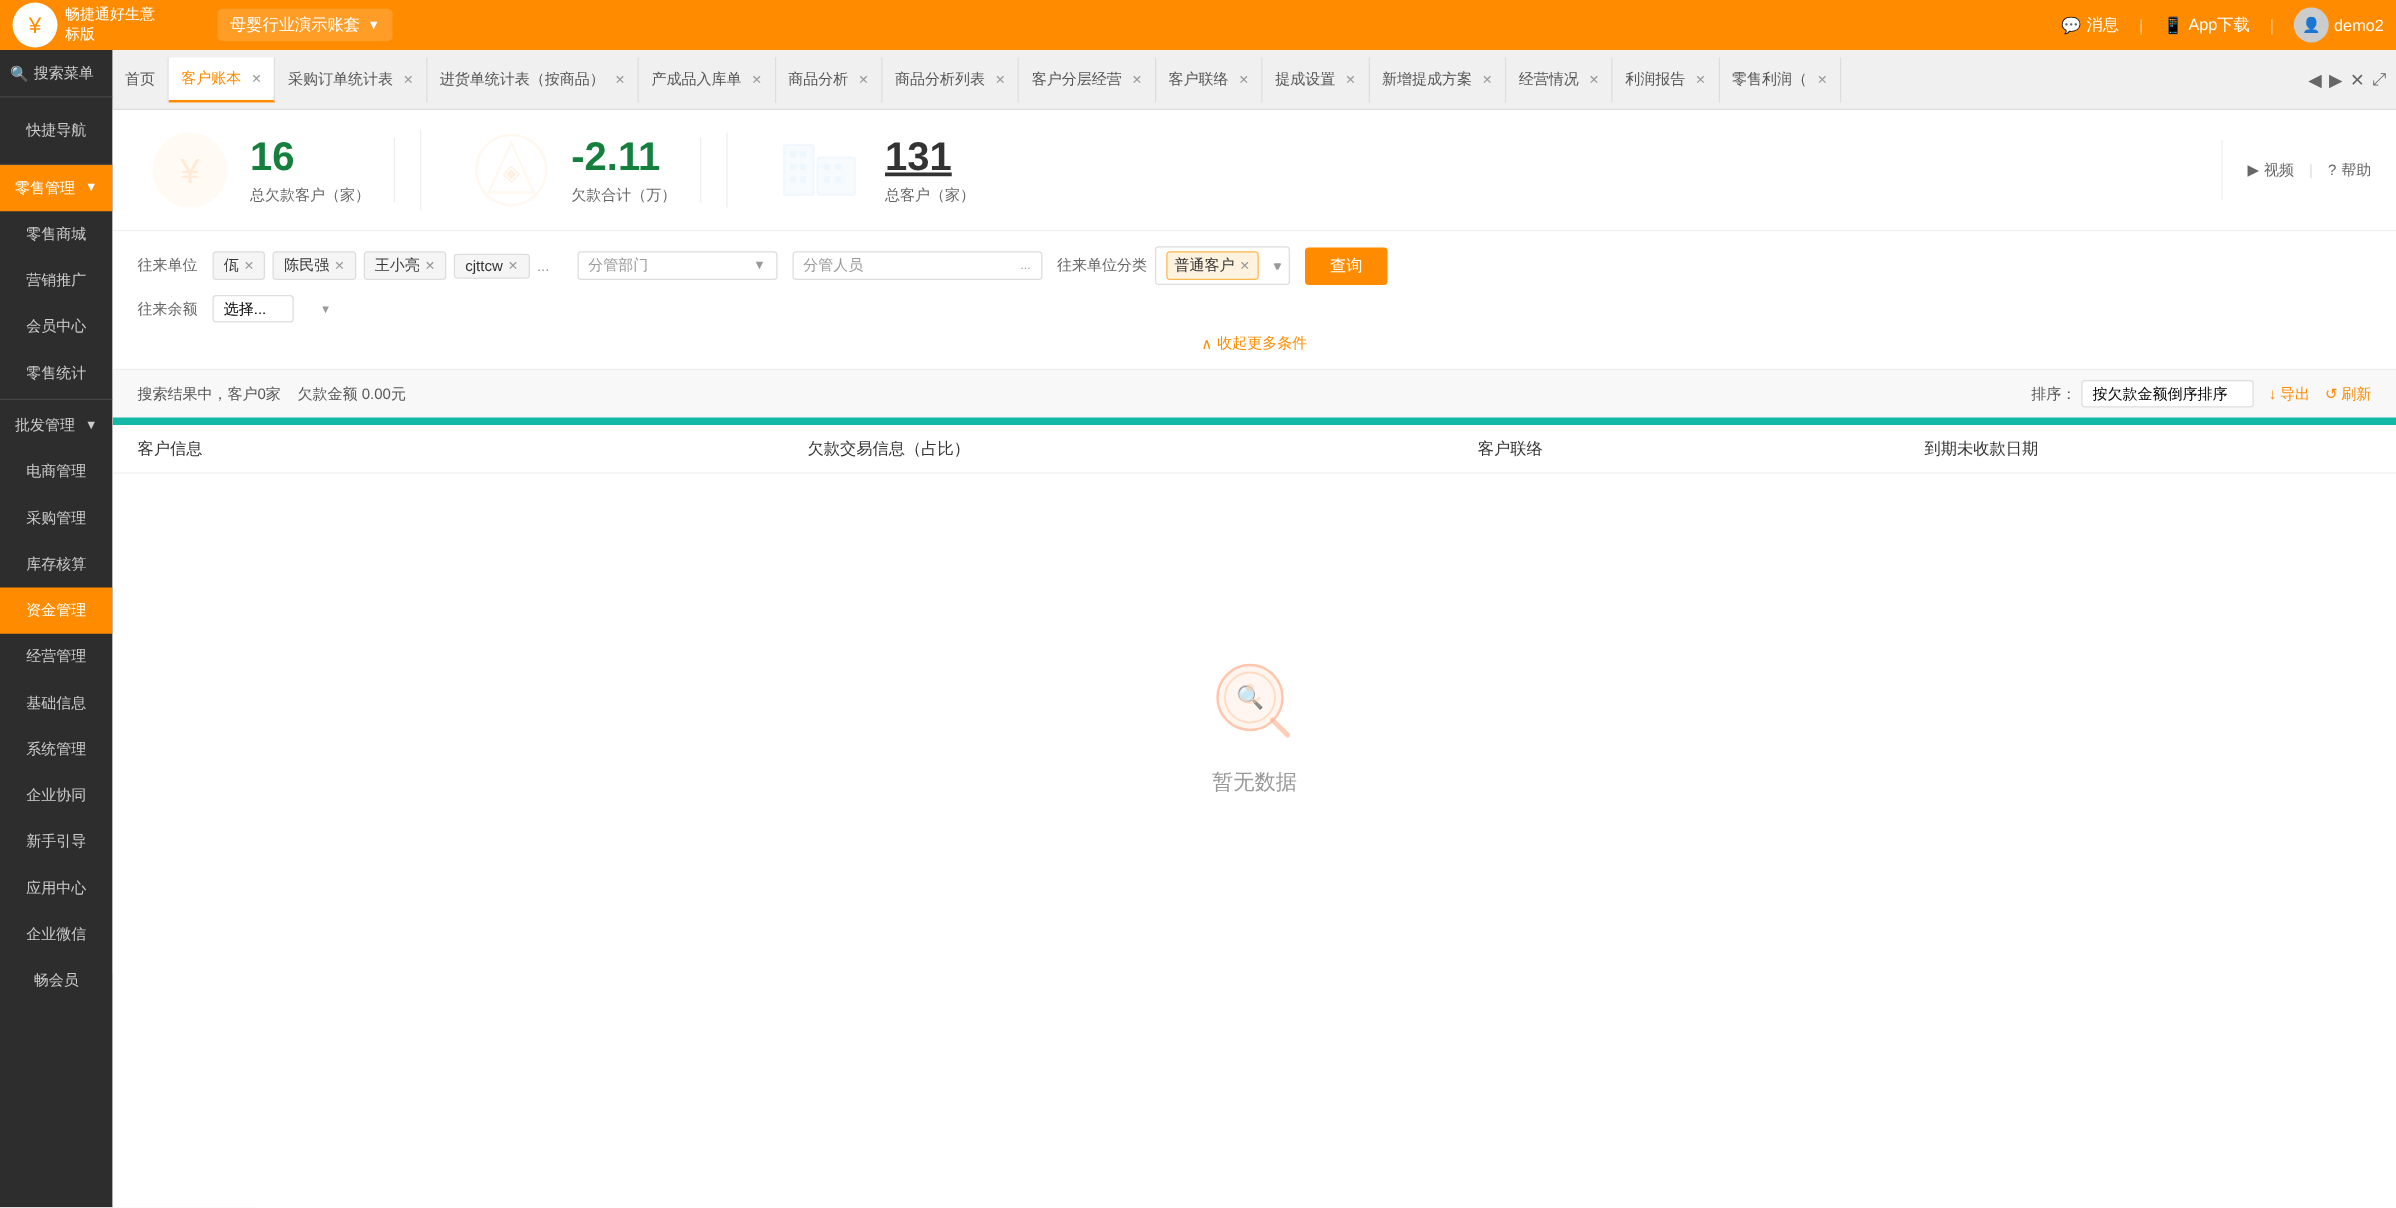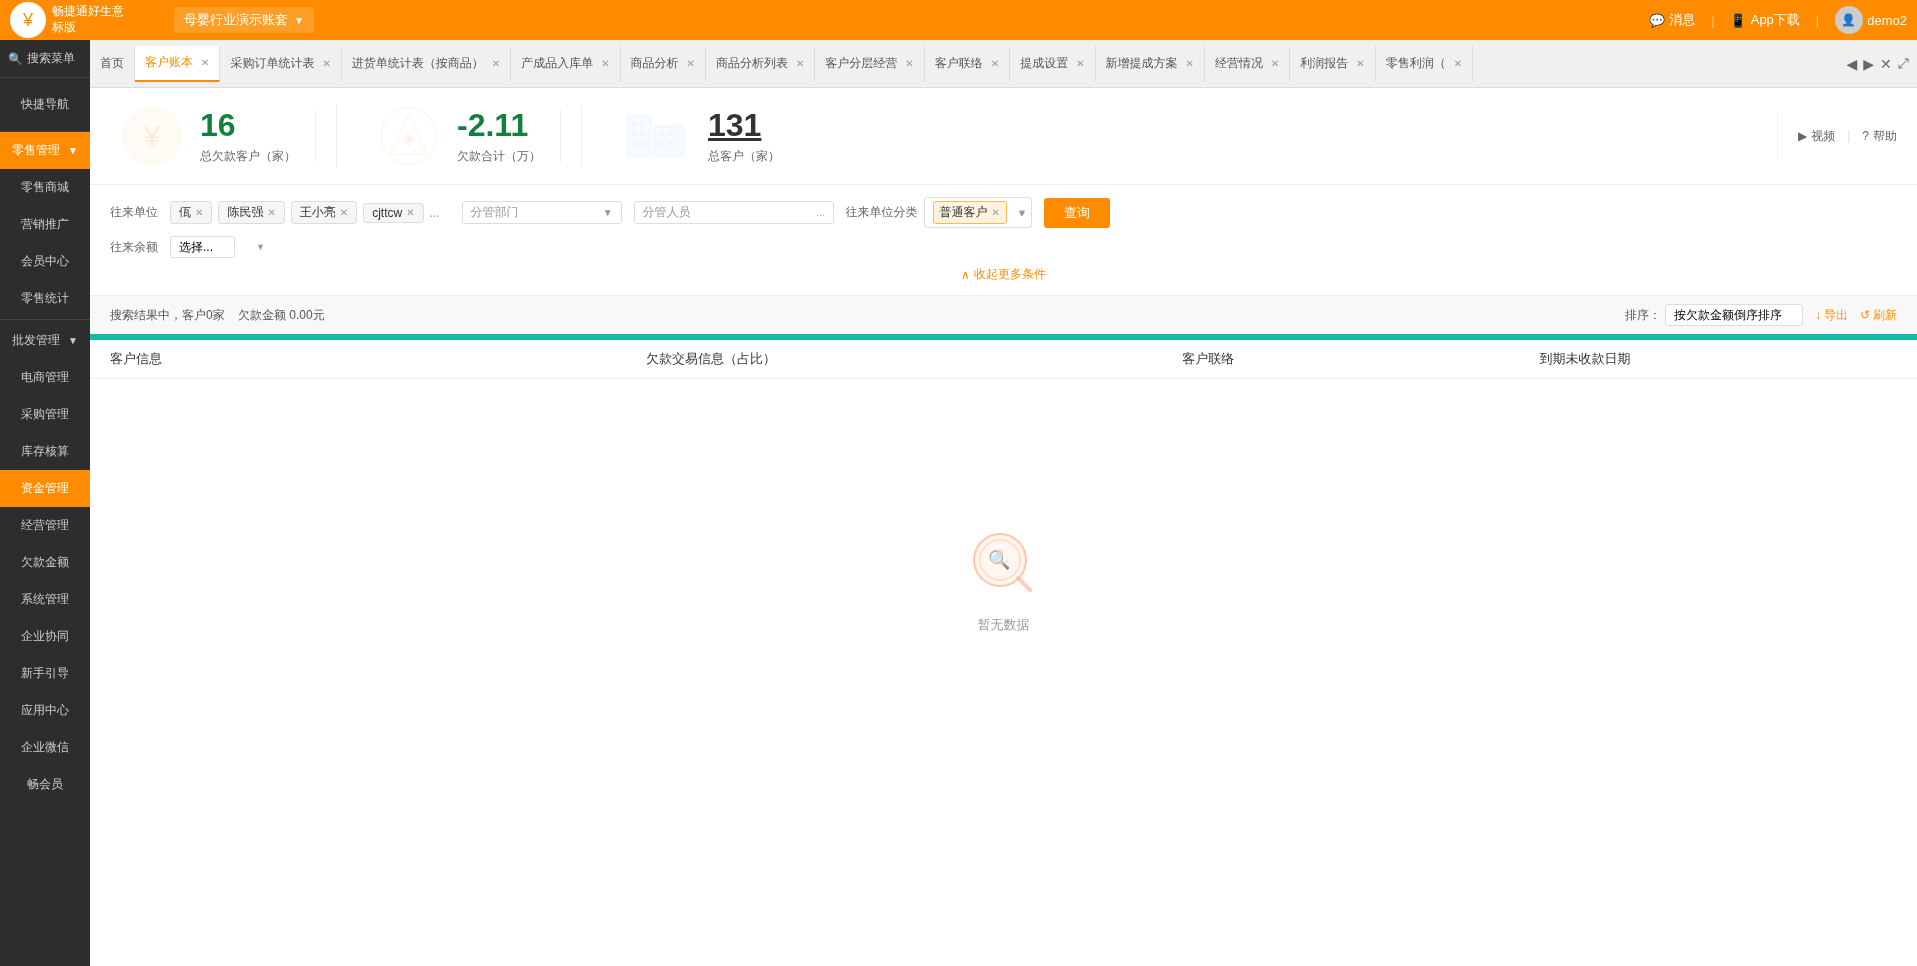--- a/index.html
+++ b/index.html
@@ -81,21 +81,21 @@
     .action-btn { color: #ff8c00; cursor: pointer; font-size: 12px; display: flex; align-items: center; gap: 3px; }
     .refresh-btn { color: #ff8c00; cursor: pointer; font-size: 12px; display: flex; align-items: center; gap: 3px; }
 
     
     .data-table { width: 100%; }
     .table-header { display: grid; grid-template-columns: 3fr 3fr 2fr 2fr; padding: 10px 20px; background: #fff; border-bottom: 1px solid #eee; font-size: 13px; color: #333; font-weight: normal; }
     .table-body { background: #fff; min-height: 400px; display: flex; align-items: center; justify-content: center; flex-direction: column; gap: 12px; padding: 60px 0; }
 
     
     .no-data { display: flex; flex-direction: column; align-items: center; justify-content: center; padding: 80px 0; }
-    .no-data-text { color: #999; font-size: 13px; margin-top: 12px; }
+    .no-data-text { color: #999; font-size: 17px; margin-top: 12px; }
 
     
     ::-webkit-scrollbar { width: 6px; height: 6px; }
     ::-webkit-scrollbar-track { background: #f0f0f0; }
     ::-webkit-scrollbar-thumb { background: #ccc; border-radius: 3px; }
     .filter-dots { color: #999; font-size: 12px; cursor: pointer; }
     .top-divider { color: #fff; opacity: 0.5; }
   </style>
 </head>
 <body>
@@ -177,21 +177,21 @@
       <div class="sidebar-item">
         <span>库存核算</span>
       </div>
       <div class="sidebar-item" style="background:#ff8c00;color:#fff;">
         <span>资金管理</span>
       </div>
       <div class="sidebar-item">
         <span>经营管理</span>
       </div>
       <div class="sidebar-item">
-        <span>欠款金额</span>
+        <span>基础信息</span>
       </div>
       <div class="sidebar-item">
         <span>系统管理</span>
       </div>
       <div class="sidebar-item">
         <span>企业协同</span>
       </div>
       <div class="sidebar-item">
         <span>新手引导</span>
       </div>

